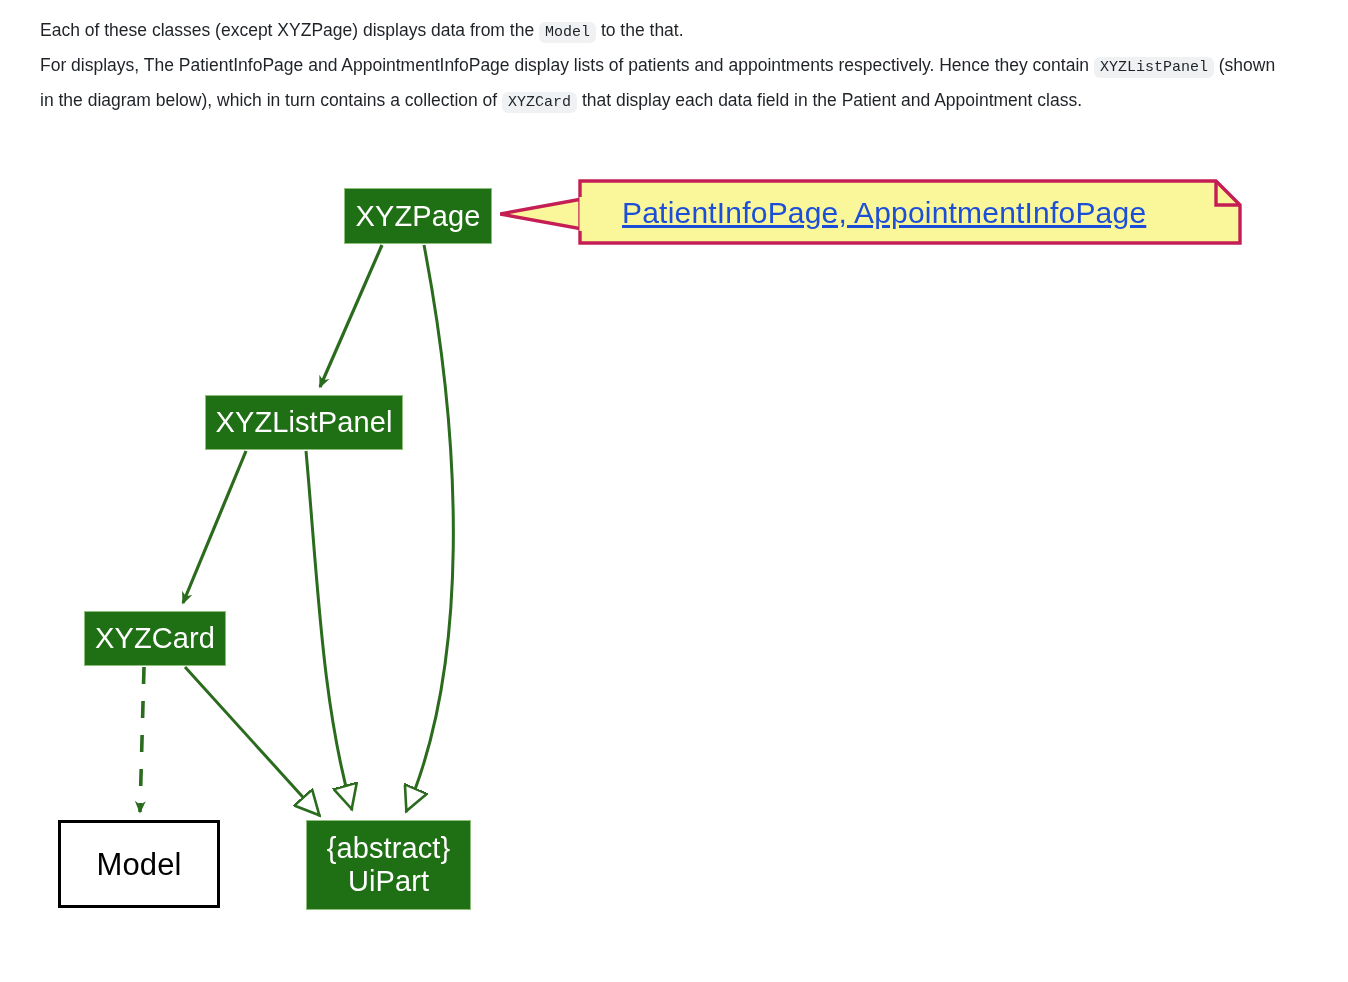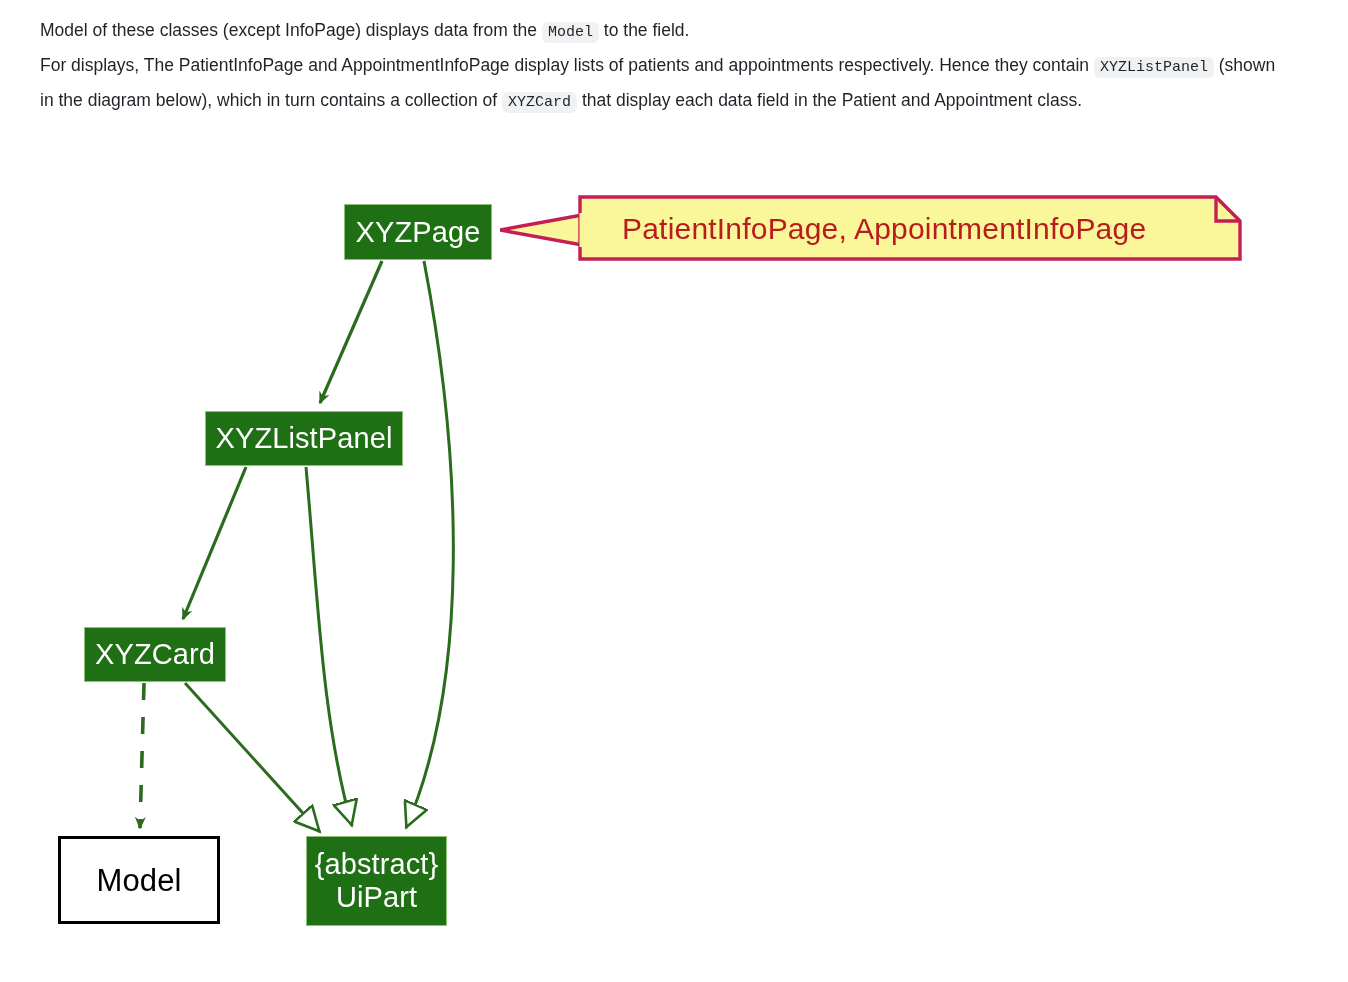--- a/index.html
+++ b/index.html
@@ -35,21 +35,21 @@
     border-radius: 6px;
     padding: 2px 6px;
     color: #1f2328;
     white-space: nowrap;
   }
 
   
   #diagram {
     position: absolute;
     left: 0;
-    top: 160px;
+    top: 144px;
     width: 1348px;
     height: 822px;
   }
   #edges {
     position: absolute;
     left: 0; top: 0;
     width: 1348px;
     height: 822px;
   }
 
@@ -77,21 +77,21 @@
     letter-spacing: .1px;
     white-space: pre-line;
   }
   .node.plain .label { font-size: 31px; }
 
   
   #node-xyzpage      { left: 344px; top: 44px;  width: 148px; height: 56px; }
   #node-xyzlistpanel { left: 205px; top: 251px; width: 198px; height: 55px; }
   #node-xyzcard      { left: 84px;  top: 467px; width: 142px; height: 55px; }
   #node-model        { left: 58px;  top: 676px; width: 162px; height: 88px; }
-  #node-uipart       { left: 306px; top: 676px; width: 141px; height: 90px; }
+  #node-uipart       { left: 306px; top: 676px; width: 165px; height: 90px; }
 
   
   #note-wrap {
     position: absolute;
     left: 500px;
     top: 27px;
     width: 748px;
     height: 80px;
     z-index: 6;
   }
@@ -99,31 +99,32 @@
     position: absolute;
     left: 104px;
     top: 12px;
     width: 634px;
     height: 60px;
     display: flex;
     align-items: center;
     justify-content: flex-start;
     padding-left: 18px;
     font-size: 30px;
-    color: #b91c1c;
+    color: #1d4ed8;
     letter-spacing: .2px;
     pointer-events: none;
+    text-decoration: underline;
   }
 </style>
 </head>
 <body>
 
 <div id="prose">
   <p>
-    <span>Model of these classes (except InfoPage) displays data from the </span><code class="inline">Model</code><span> to the field.</span>
+    <span>Each of these classes (except XYZPage) displays data from the </span><code class="inline">Model</code><span> to the that.</span>
   </p>
   <p>
     <span>For displays, The PatientInfoPage and AppointmentInfoPage display lists of patients and appointments respectively. Hence they contain </span><code class="inline">XYZListPanel</code><span> (shown in the diagram below), which in turn contains a collection of </span><code class="inline">XYZCard</code><span> that display each data field in the Patient and Appointment class.</span>
   </p>
 </div>
 
 <div id="diagram">
 
   <svg id="edges" viewBox="0 0 1348 822">
     <defs>

